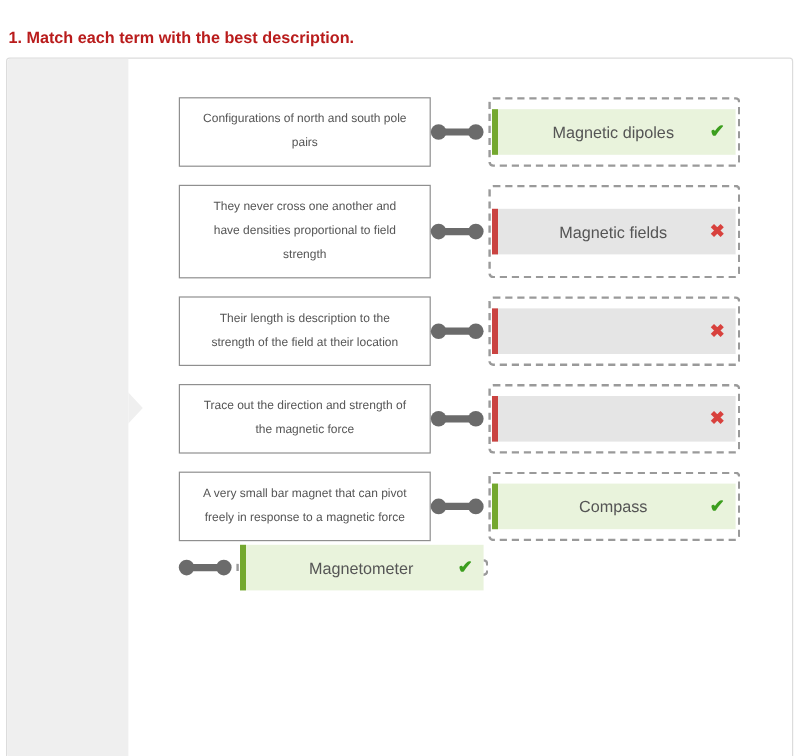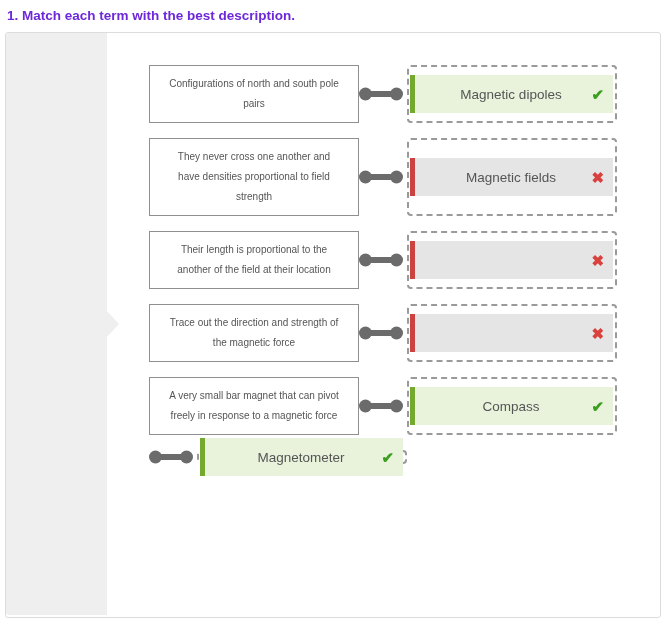--- a/index.html
+++ b/index.html
@@ -3,24 +3,24 @@
 <meta charset="utf-8">
 <style>
   html, body {
     margin: 0; padding: 0;
     width: 667px; height: 630px;
     background: #ffffff;
     font-family: "Liberation Sans", sans-serif;
     overflow: hidden;
   }
   .page-title {
-    margin: 8px 0 9px 7px;
+    margin: 24px 0 9px 7px;
     font-size: 13.5px;
     font-weight: bold;
-    color: #6d28d9;
+    color: #b91c1c;
   }
   .panel {
     position: relative;
     margin-left: 5px;
     width: 656px;
     height: 586px;
     box-sizing: border-box;
     border: 1px solid #dcdcdc;
     border-radius: 3px;
     background: #ffffff;
@@ -170,21 +170,21 @@
     <div class="target">
       <div class="answer incorrect">
         <span class="term">Magnetic fields</span>
         <span class="status-icon incorrect">✖</span>
       </div>
     </div>
   </div>
 
   <div class="match-row">
     <div class="desc-box">
-      <span class="desc-text">Their length is proportional to the another of the field at their location</span>
+      <span class="desc-text">Their length is description to the strength of the field at their location</span>
     </div>
     <div class="connector">
       <span class="dot dot-left"></span>
       <span class="bar"></span>
       <span class="dot dot-right"></span>
     </div>
     <div class="target">
       <div class="answer incorrect">
         <span class="status-icon incorrect">✖</span>
       </div>

